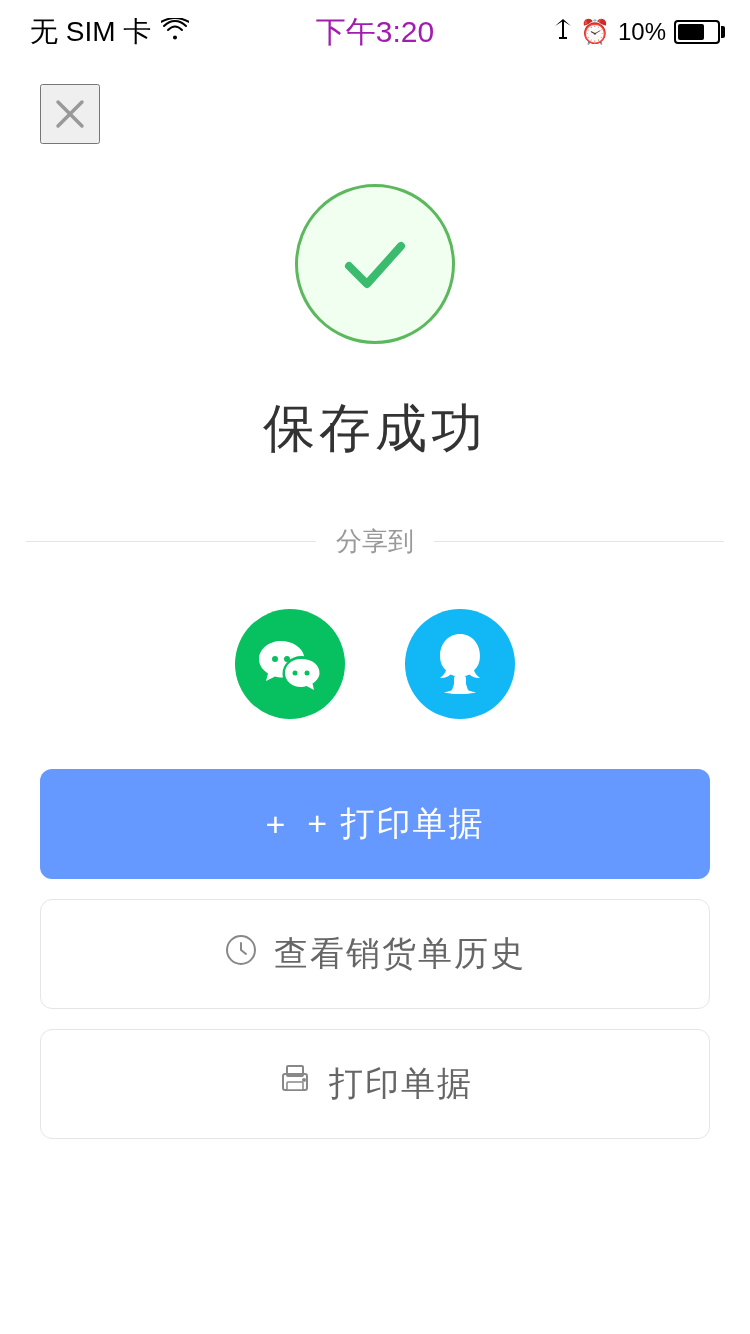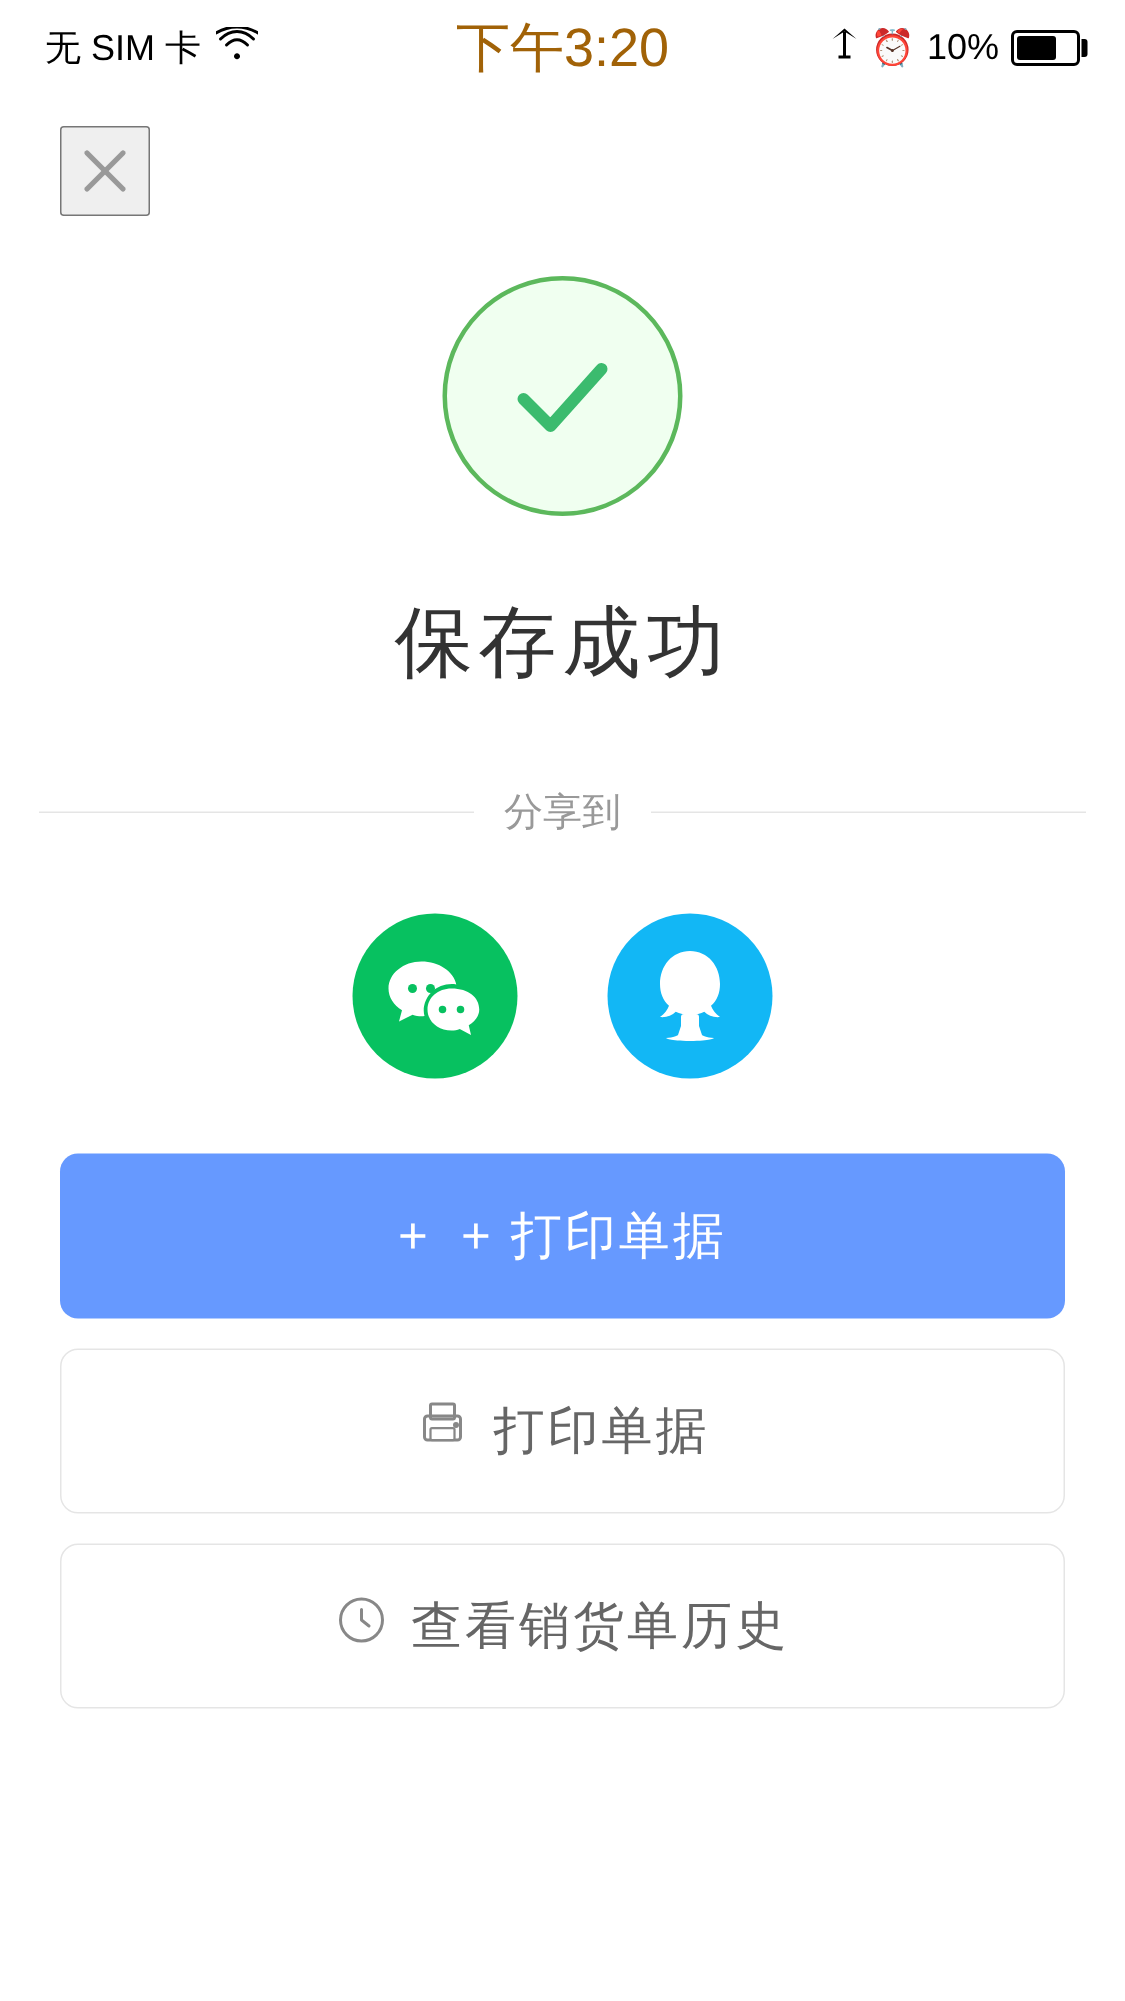--- a/index.html
+++ b/index.html
@@ -22,33 +22,33 @@
       align-items: center;
       justify-content: space-between;
       padding: 0 30px;
       background: #ffffff;
     }
 
     .status-left {
       display: flex;
       align-items: center;
       gap: 10px;
-      font-size: 24px;
+      font-size: 28px;
       font-weight: 500;
       color: #000;
     }
 
     .wifi-icon {
       font-size: 24px;
     }
 
     .status-center {
-      font-size: 36px;
+      font-size: 30px;
       font-weight: 500;
-      color: #a16207;
+      color: #a21caf;
       position: absolute;
       left: 50%;
       transform: translateX(-50%);
     }
 
     .status-right {
       display: flex;
       align-items: center;
       gap: 8px;
       font-size: 24px;
@@ -321,34 +321,34 @@
 
   <div class="action-buttons">
 
     <button class="btn-primary">
       <span style="font-size:34px;">+</span>
       <span style="margin-left:4px;">+ 打印单据</span>
     </button>
 
     <button class="btn-secondary">
       <span>
+        <svg width="34" height="34" viewBox="0 0 34 34" fill="none">
+          <circle cx="17" cy="17" r="14" stroke="#888" stroke-width="2" fill="none"></circle>
+          <path d="M17 10V17L22 21" stroke="#888" stroke-width="2" stroke-linecap="round" stroke-linejoin="round"></path>
+        </svg>
+      </span>
+      <span>查看销货单历史</span>
+    </button>
+
+    <button class="btn-secondary">
+      <span>
         <svg width="36" height="32" viewBox="0 0 36 32" fill="none">
           <rect x="6" y="10" width="24" height="16" rx="2" stroke="#888" stroke-width="2" fill="none"></rect>
           <rect x="10" y="2" width="16" height="10" rx="1" stroke="#888" stroke-width="2" fill="none"></rect>
           <rect x="10" y="18" width="16" height="8" rx="1" fill="white" stroke="#888" stroke-width="1.5"></rect>
           <circle cx="27" cy="16" r="2" fill="#888"></circle>
         </svg>
       </span>
       <span>打印单据</span>
     </button>
-
-    <button class="btn-secondary">
-      <span>
-        <svg width="34" height="34" viewBox="0 0 34 34" fill="none">
-          <circle cx="17" cy="17" r="14" stroke="#888" stroke-width="2" fill="none"></circle>
-          <path d="M17 10V17L22 21" stroke="#888" stroke-width="2" stroke-linecap="round" stroke-linejoin="round"></path>
-        </svg>
-      </span>
-      <span>查看销货单历史</span>
-    </button>
   </div>
 
 </div>
 
 </body></html>

